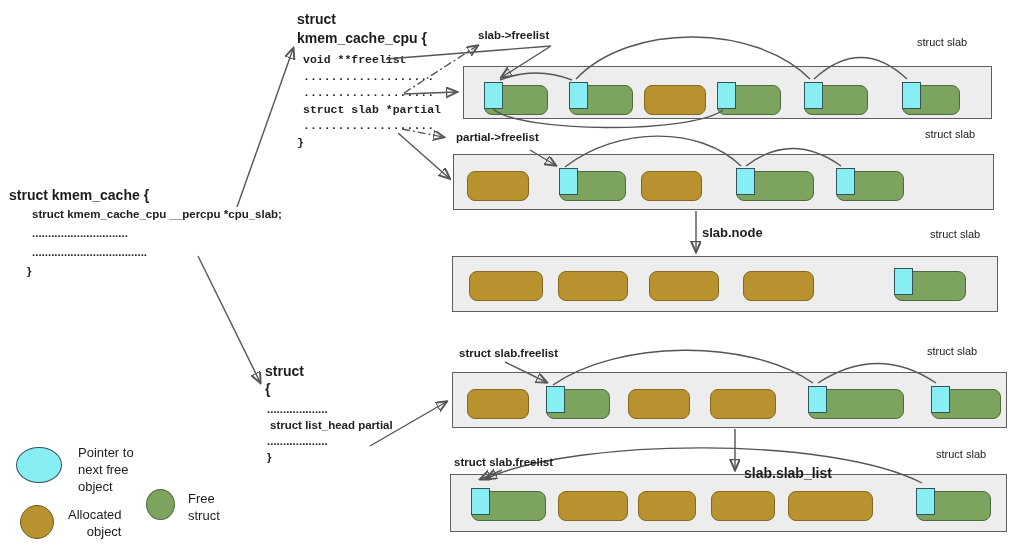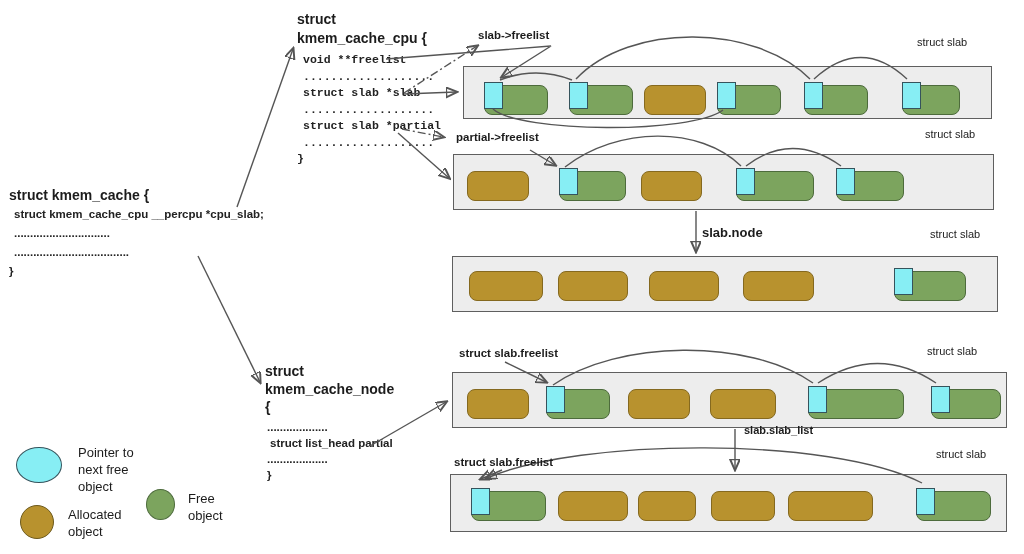--- a/index.html
+++ b/index.html
@@ -5,21 +5,21 @@
   html,body{margin:0;padding:0;background:#fff;}
   #canvas{position:relative;width:1024px;height:554px;background:#fff;overflow:hidden;
           font-family:"Liberation Sans",sans-serif;color:#1c1c1c;}
   svg.overlay{position:absolute;left:0;top:0;z-index:5;pointer-events:none;}
   svg.overlay path{fill:none;stroke:var(--c-arrow,#555);stroke-width:1.4;}
   svg.overlay path.dashdot{stroke-dasharray:8 3 2 3;}
 
   .struct-block{position:absolute;z-index:2;}
   .struct-title{font-size:14px;font-weight:bold;line-height:19px;white-space:nowrap;}
   .struct-line{font-size:11.5px;font-weight:bold;white-space:nowrap;color:#222;}
-  .kc .struct-line{line-height:19px;padding-left:5px;}
+  .kc .struct-line{line-height:19px;padding-left:5px;margin-left:18px;}
   .kcc .struct-line{line-height:16.5px;padding-left:6px;font-family:Liberation Mono, monospace;}
   .kcn .struct-line{line-height:16px;padding-left:2px;}
 
   .slab{position:absolute;background:var(--c-slab,#ededed);border:1.5px solid #5f5f5f;
         box-sizing:border-box;z-index:1;}
   .obj{position:absolute;height:30px;border-radius:8px;box-sizing:border-box;z-index:2;}
   .obj.allocated{background:var(--c-allocated,#b8922e);border:1.5px solid #85691f;}
   .obj.free{background:var(--c-free,#7ca45e);border:1.5px solid #4d6b3c;}
   .ptr{position:absolute;left:-1.5px;top:-4px;width:19px;height:27px;
        background:var(--c-pointer,#87eef4);border:1.5px solid #35535c;box-sizing:border-box;}
@@ -43,30 +43,28 @@
     <div class="struct-line">..............................</div>
     <div class="struct-line">....................................</div>
     <div class="struct-line" style="padding-left:0;">}</div>
   </div>
 
   <div class="struct-block kcc" style="left:297px;top:10px;">
     <div class="struct-title">struct</div>
     <div class="struct-title">kmem_cache_cpu {</div>
     <div class="struct-line" style="margin-top:4px;">void **freelist</div>
     <div class="struct-line">...................</div>
-    <div class="struct-line">struct slab *slab</div>
     <div class="struct-line">...................</div>
     <div class="struct-line">struct slab *partial</div>
     <div class="struct-line">...................</div>
     <div class="struct-line" style="padding-left:0;">}</div>
   </div>
 
   <div class="struct-block kcn" style="left:265px;top:362px;">
     <div class="struct-title" style="line-height:18px;">struct</div>
-    <div class="struct-title" style="line-height:18px;">kmem_cache_node</div>
     <div class="struct-title" style="line-height:18px;">{</div>
     <div class="struct-line" style="margin-top:3px;">...................</div>
     <div class="struct-line" style="padding-left:5px;">struct list_head partial</div>
     <div class="struct-line">...................</div>
     <div class="struct-line">}</div>
   </div>
 
   <div class="slab" style="left:463px;top:66px;width:529px;height:53px;">
       <div class="obj free" style="left: 20px; top: 18px; width: 64px;">
         <div class="ptr"></div>
@@ -137,36 +135,36 @@
   <div class="slab-tag" style="left:917px;top:36px;">struct slab</div>
   <div class="slab-tag" style="left:925px;top:128px;">struct slab</div>
   <div class="slab-tag" style="left:930px;top:228px;">struct slab</div>
   <div class="slab-tag" style="left:927px;top:345px;">struct slab</div>
   <div class="slab-tag" style="left:936px;top:448px;">struct slab</div>
 
   <div class="flabel small" style="left:478px;top:29px;">slab-&gt;freelist</div>
   <div class="flabel small" style="left:456px;top:131px;">partial-&gt;freelist</div>
   <div class="flabel mid" style="left:702px;top:225px;">slab.node</div>
   <div class="flabel small" style="left:459px;top:347px;">struct slab.freelist</div>
-  <div class="flabel mid" style="left:744px;top:424px;font-size:11px;">slab.slab_list</div>
+  <div class="flabel mid" style="left:744px;top:465px;font-size:14px;">slab.slab_list</div>
   <div class="flabel small" style="left:454px;top:456px;">struct slab.freelist</div>
 
   <div class="legend-swatch" style="left:16px;top:447px;width:46px;height:36px;border-radius:50%;
        background:var(--c-pointer);border:1.5px solid #35535c;"></div>
   <div class="legend-text" style="left:78px;top:444px;">Pointer to
 next free
 object</div>
   <div class="legend-swatch" style="left:20px;top:505px;width:34px;height:34px;border-radius:50%;
        background:var(--c-allocated);border:1.5px solid #6d5a1d;"></div>
-  <div class="legend-text" style="left:68px;top:506px;">Allocated
+  <div class="legend-text" style="left:68px;top:506px;text-align:right;">Allocated
 object</div>
   <div class="legend-swatch" style="left:146px;top:489px;width:29px;height:31px;border-radius:50%;
        background:var(--c-free);border:1.5px solid #4d6b3c;"></div>
   <div class="legend-text" style="left:188px;top:490px;">Free
-object</div>
+struct</div>
 
   <svg class="overlay" width="1024" height="554" viewBox="0 0 1024 554">
     <defs>
       <marker id="ah" markerWidth="9" markerHeight="8" refX="7" refY="3.5" orient="auto">
         <path d="M0,0 L8,3.5 L0,7 Z" fill="#555" stroke="none"></path>
       </marker>
     </defs>
 
     <path d="M237,207 L293,49" marker-end="url(#ah)"></path>
 

